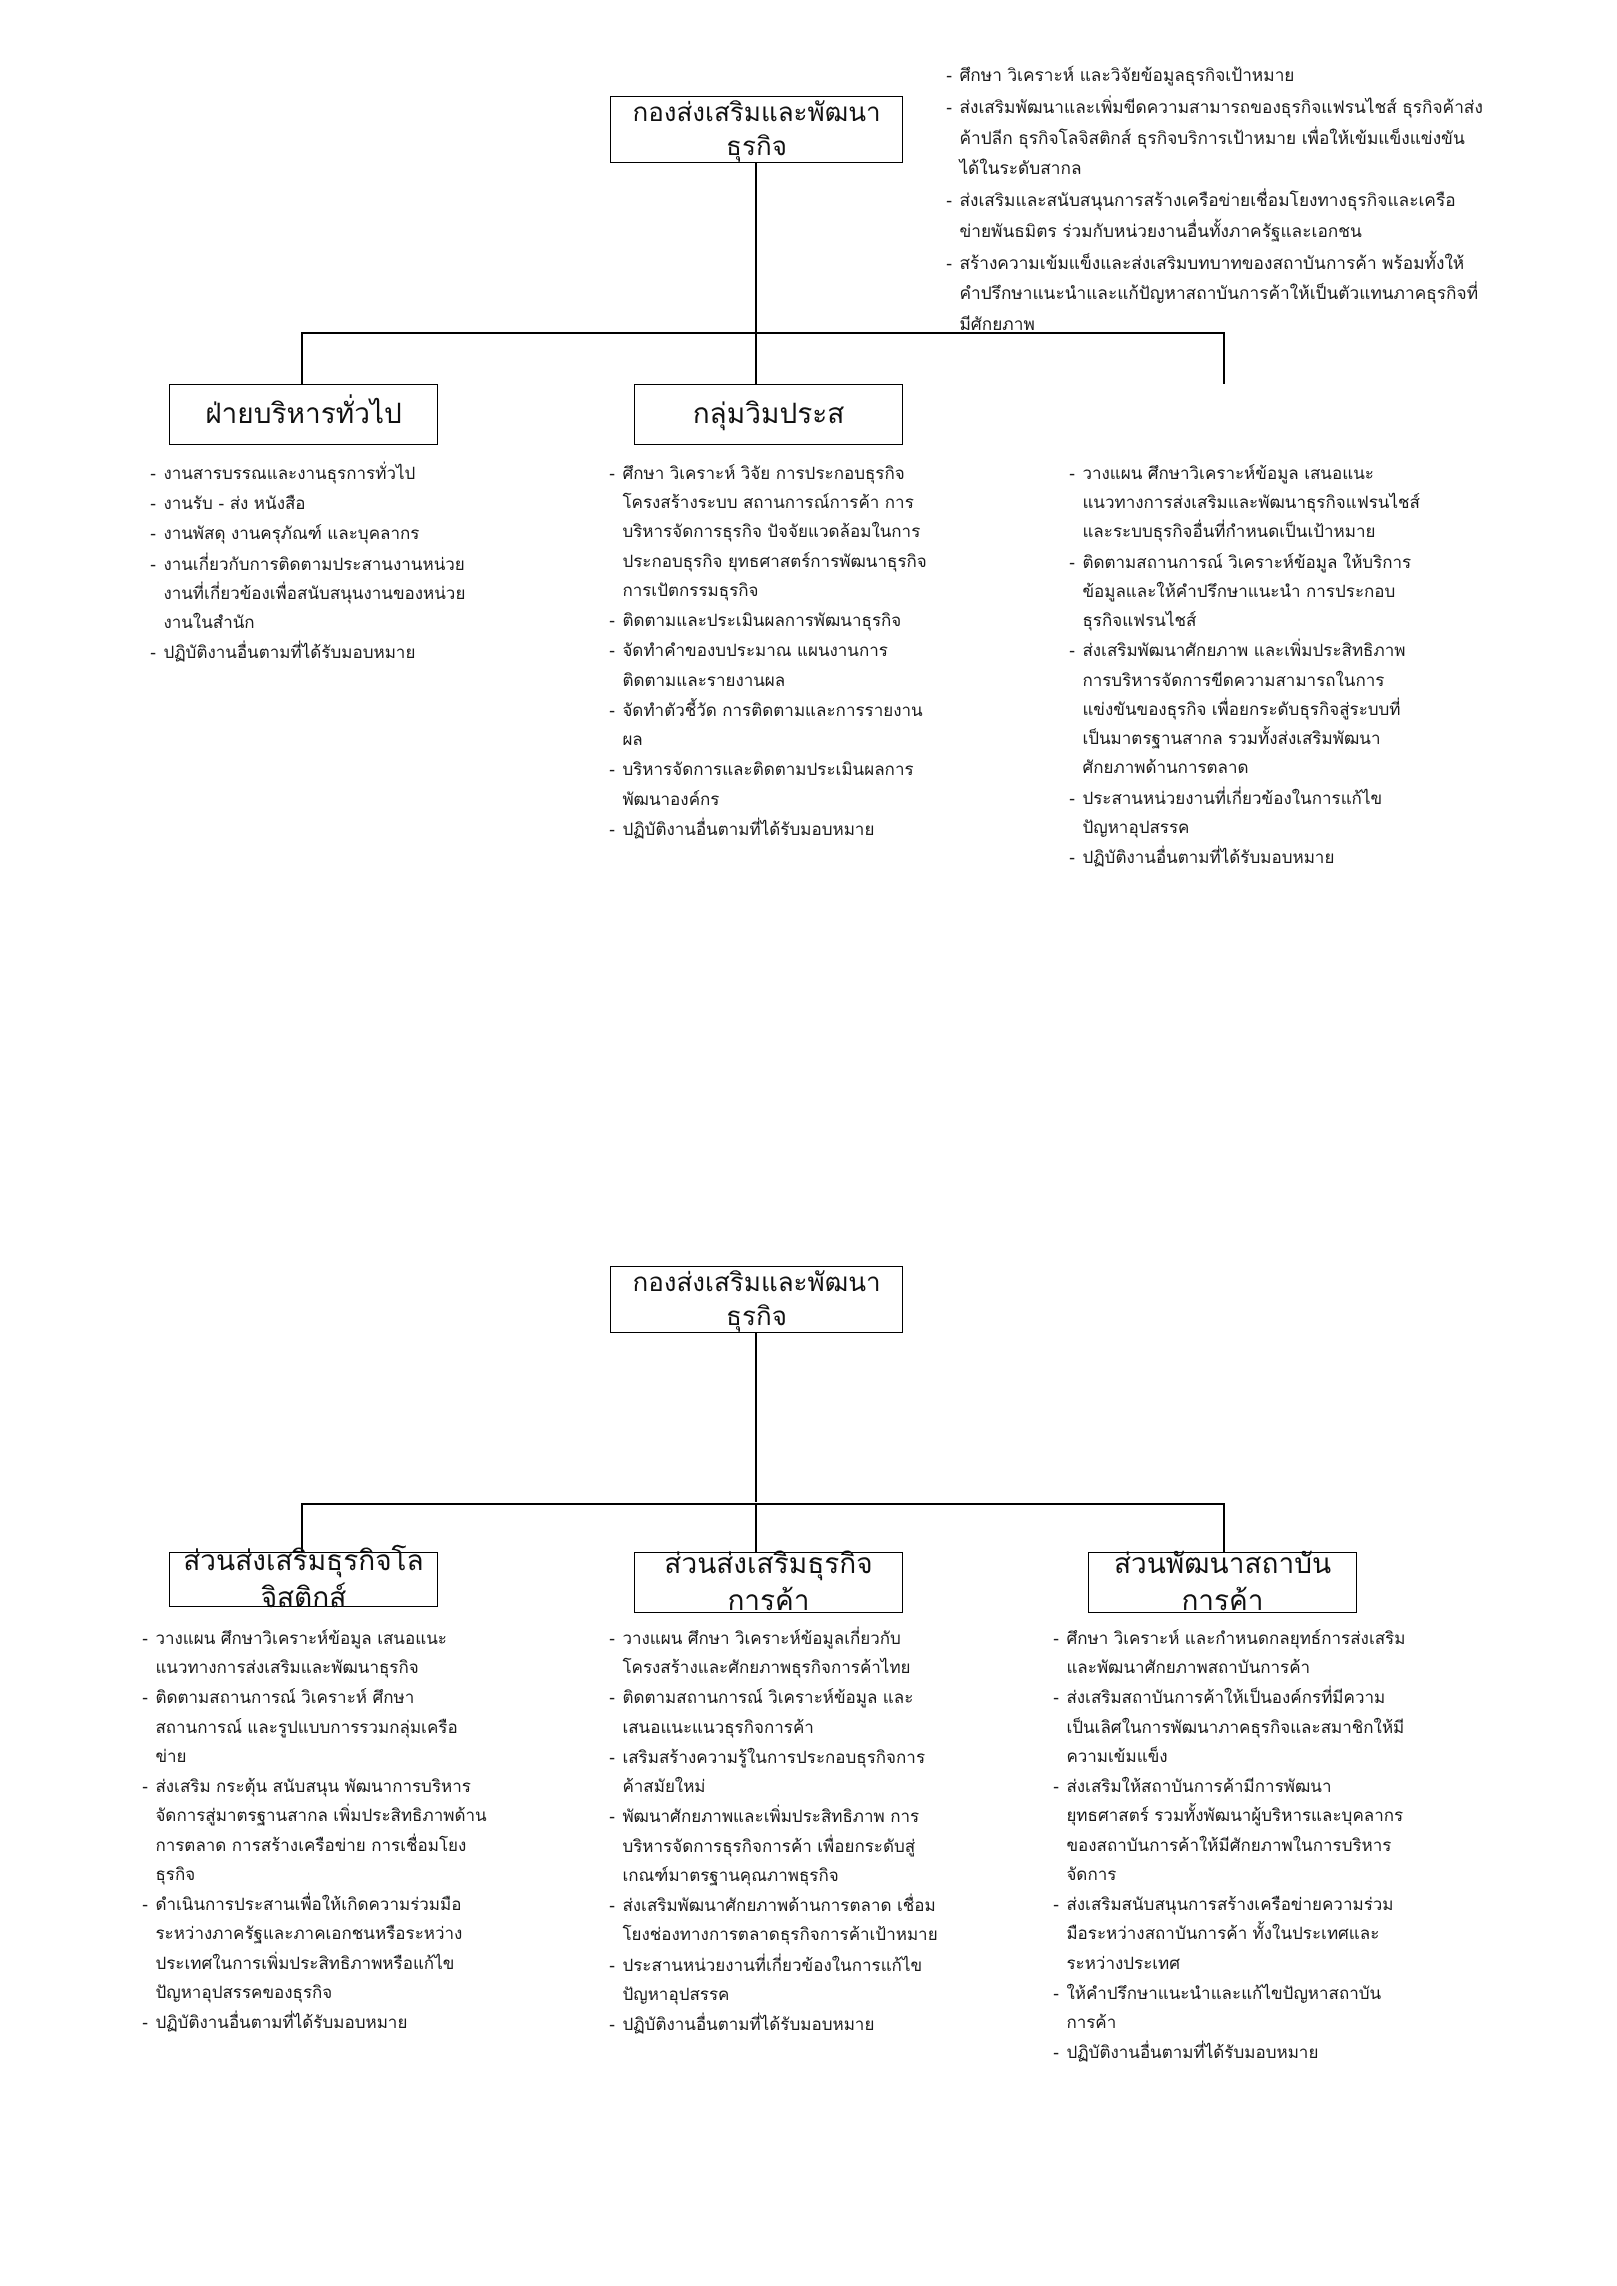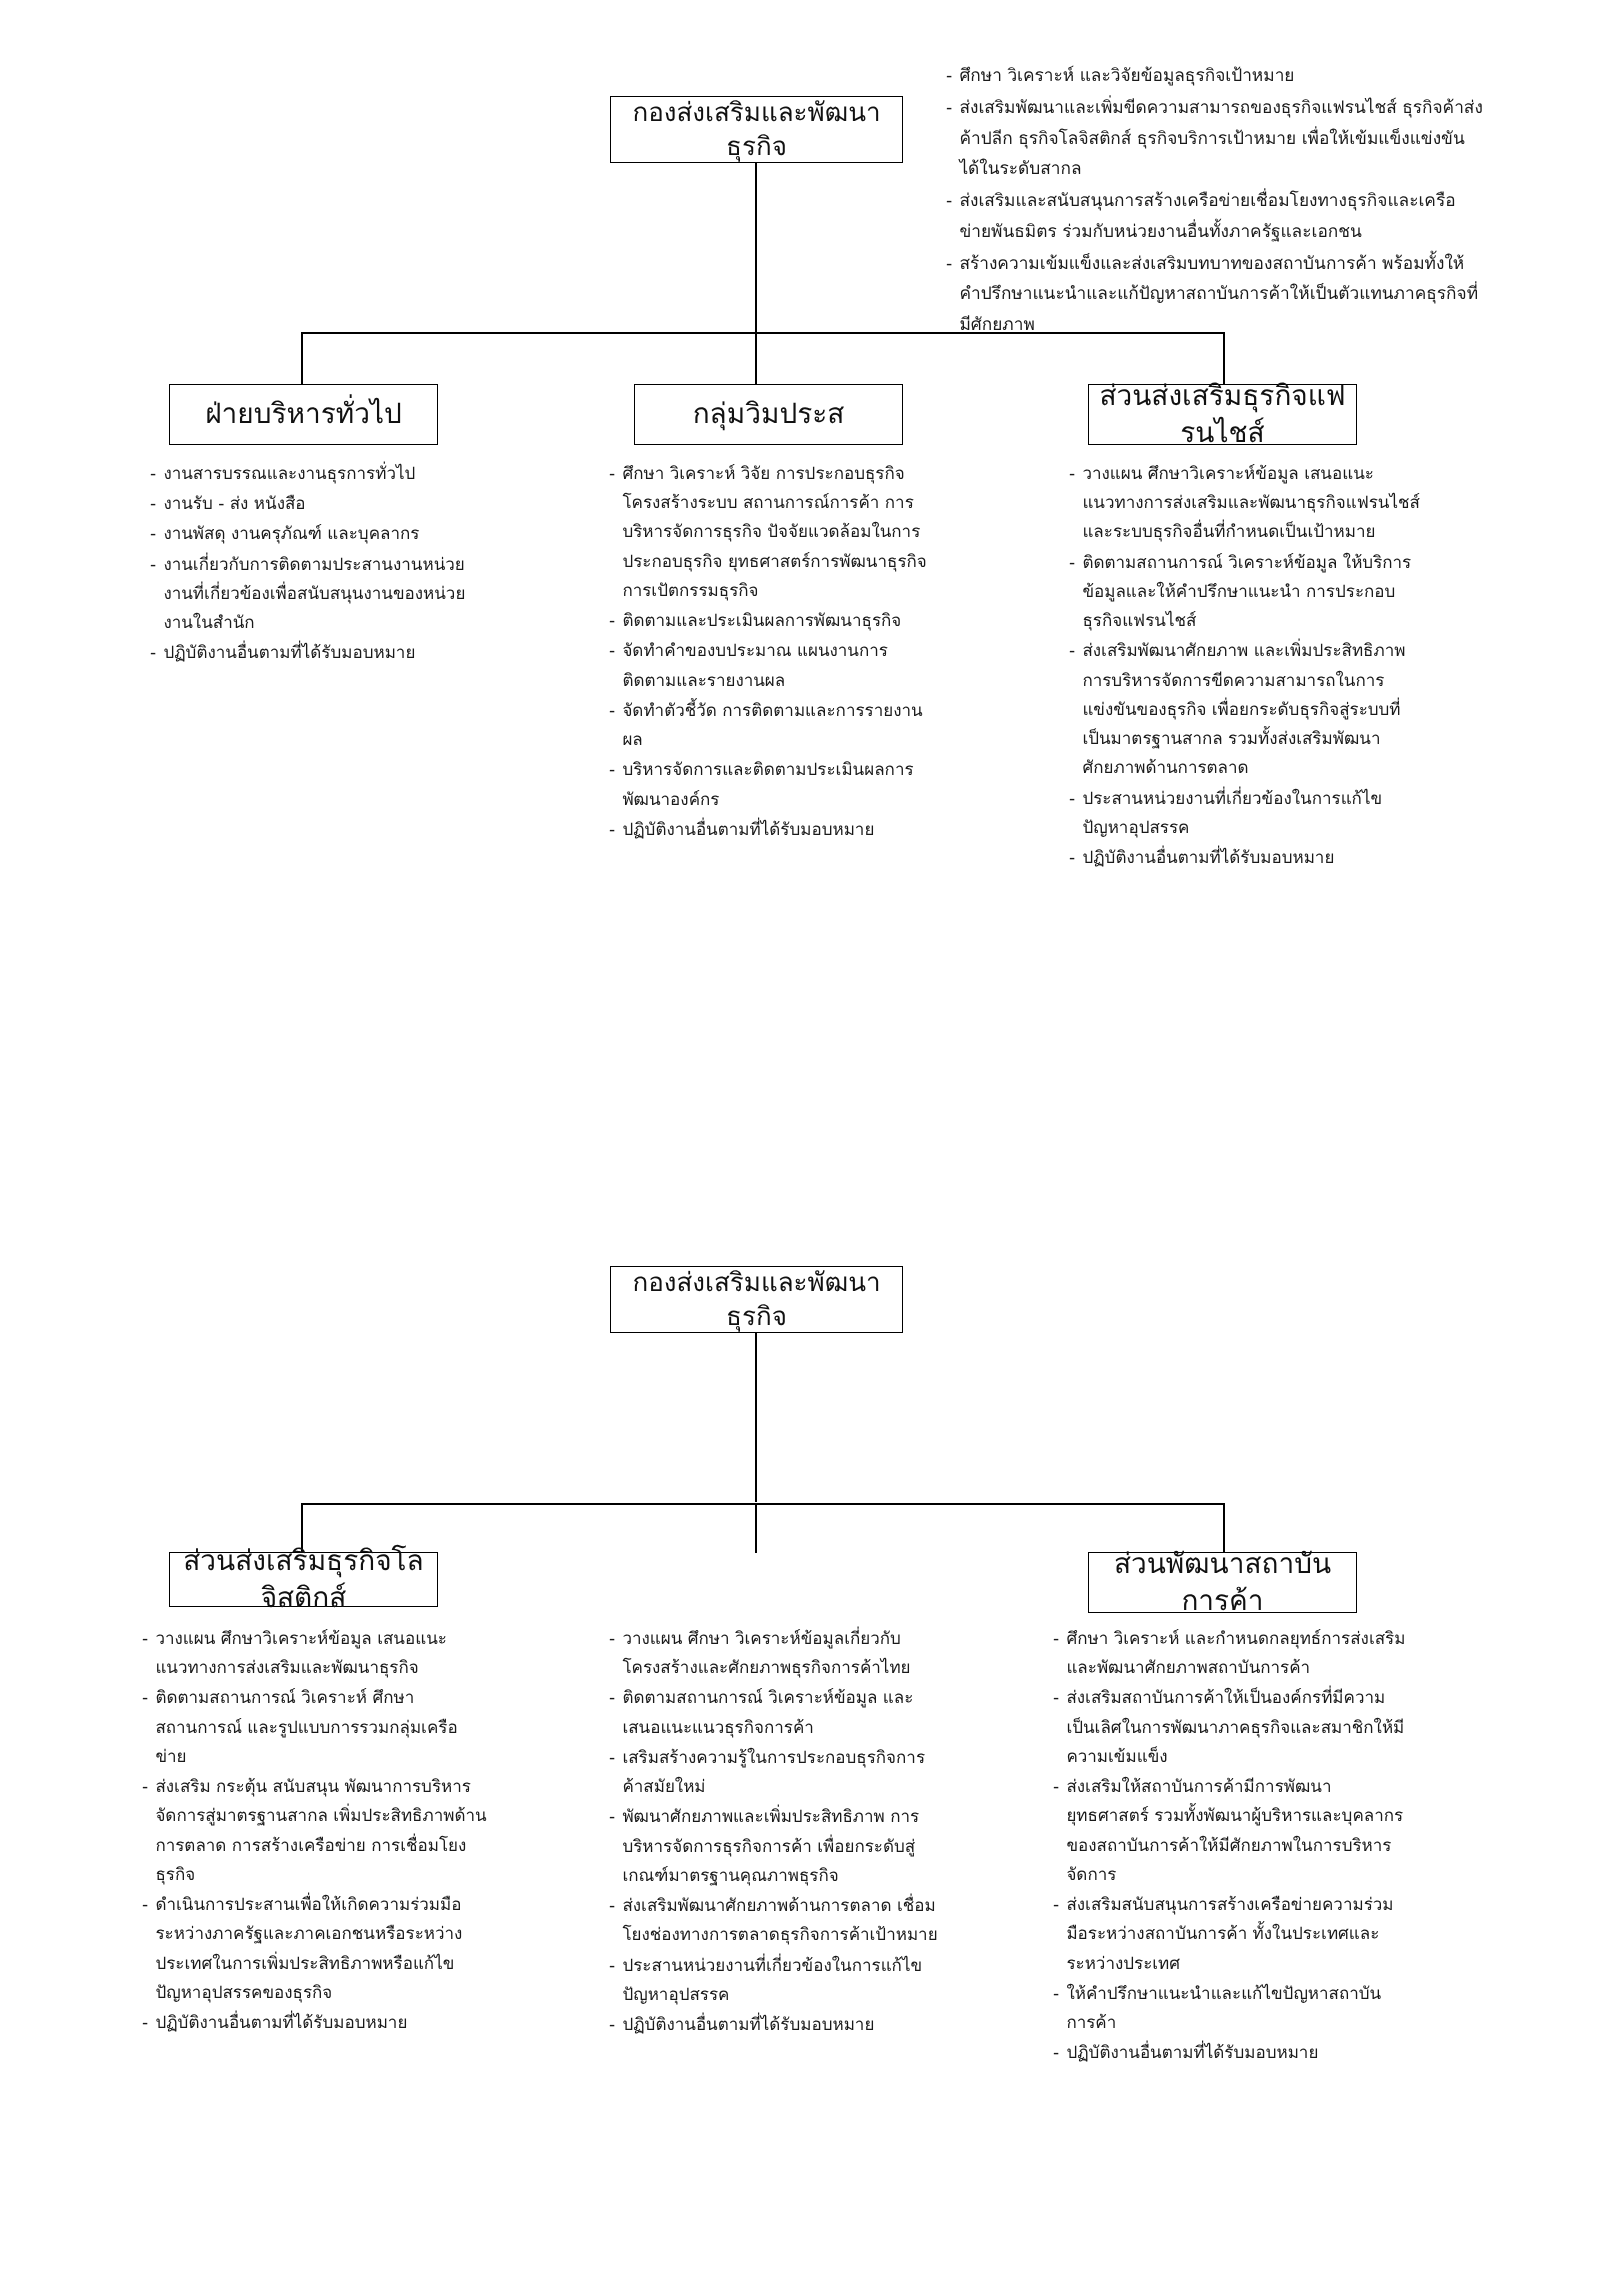--- a/index.html
+++ b/index.html
@@ -113,23 +113,20 @@
   <div class="vline" style="left:301px; top:332px; height:52px;"></div>
   <div class="vline" style="left:755px; top:332px; height:52px;"></div>
   <div class="vline" style="left:1223px; top:332px; height:52px;"></div>
 
   <div class="node-box" style="left:169px; top:384px; width:269px; height:61px;">
     <span class="node-label">ฝ่ายบริหารทั่วไป</span>
   </div>
   <div class="node-box" style="left:634px; top:384px; width:269px; height:61px;">
     <span class="node-label">กลุ่มวิมประส</span>
   </div>
-  <div class="node-box" style="left:1088px; top:384px; width:269px; height:61px;">
-    <span class="node-label">ส่วนส่งเสริมธุรกิจแฟรนไชส์</span>
-  </div>
 
   <div class="bullets" style="left:150px; top:459px; width:327px;">
     <div class="bullet-item">
       <span class="bullet-dash">-</span>
       <span class="bullet-text">งานสารบรรณและงานธุรการทั่วไป</span>
     </div>
     <div class="bullet-item">
       <span class="bullet-dash">-</span>
       <span class="bullet-text">งานรับ - ส่ง หนังสือ</span>
     </div>
@@ -203,20 +200,23 @@
 
   <div class="vline" style="left:755px; top:1333px; height:169px;"></div>
   <div class="hline" style="left:301px; top:1503px; width:923px;"></div>
   <div class="vline" style="left:301px; top:1503px; height:50px;"></div>
   <div class="vline" style="left:755px; top:1503px; height:50px;"></div>
   <div class="vline" style="left:1223px; top:1503px; height:50px;"></div>
 
   <div class="node-box" style="left:169px; top:1552px; width:269px; height:55px;">
     <span class="node-label">ส่วนส่งเสริมธุรกิจโลจิสติกส์</span>
   </div>
+  <div class="node-box" style="left:634px; top:1552px; width:269px; height:61px;">
+    <span class="node-label">ส่วนส่งเสริมธุรกิจการค้า</span>
+  </div>
   <div class="node-box" style="left:1088px; top:1552px; width:269px; height:61px;">
     <span class="node-label">ส่วนพัฒนาสถาบันการค้า</span>
   </div>
 
   <div class="bullets" style="left:142px; top:1624px; width:346px;">
     <div class="bullet-item">
       <span class="bullet-dash">-</span>
       <span class="bullet-text">วางแผน ศึกษาวิเคราะห์ข้อมูล เสนอแนะ แนวทางการส่งเสริมและพัฒนาธุรกิจ</span>
     </div>
     <div class="bullet-item">

